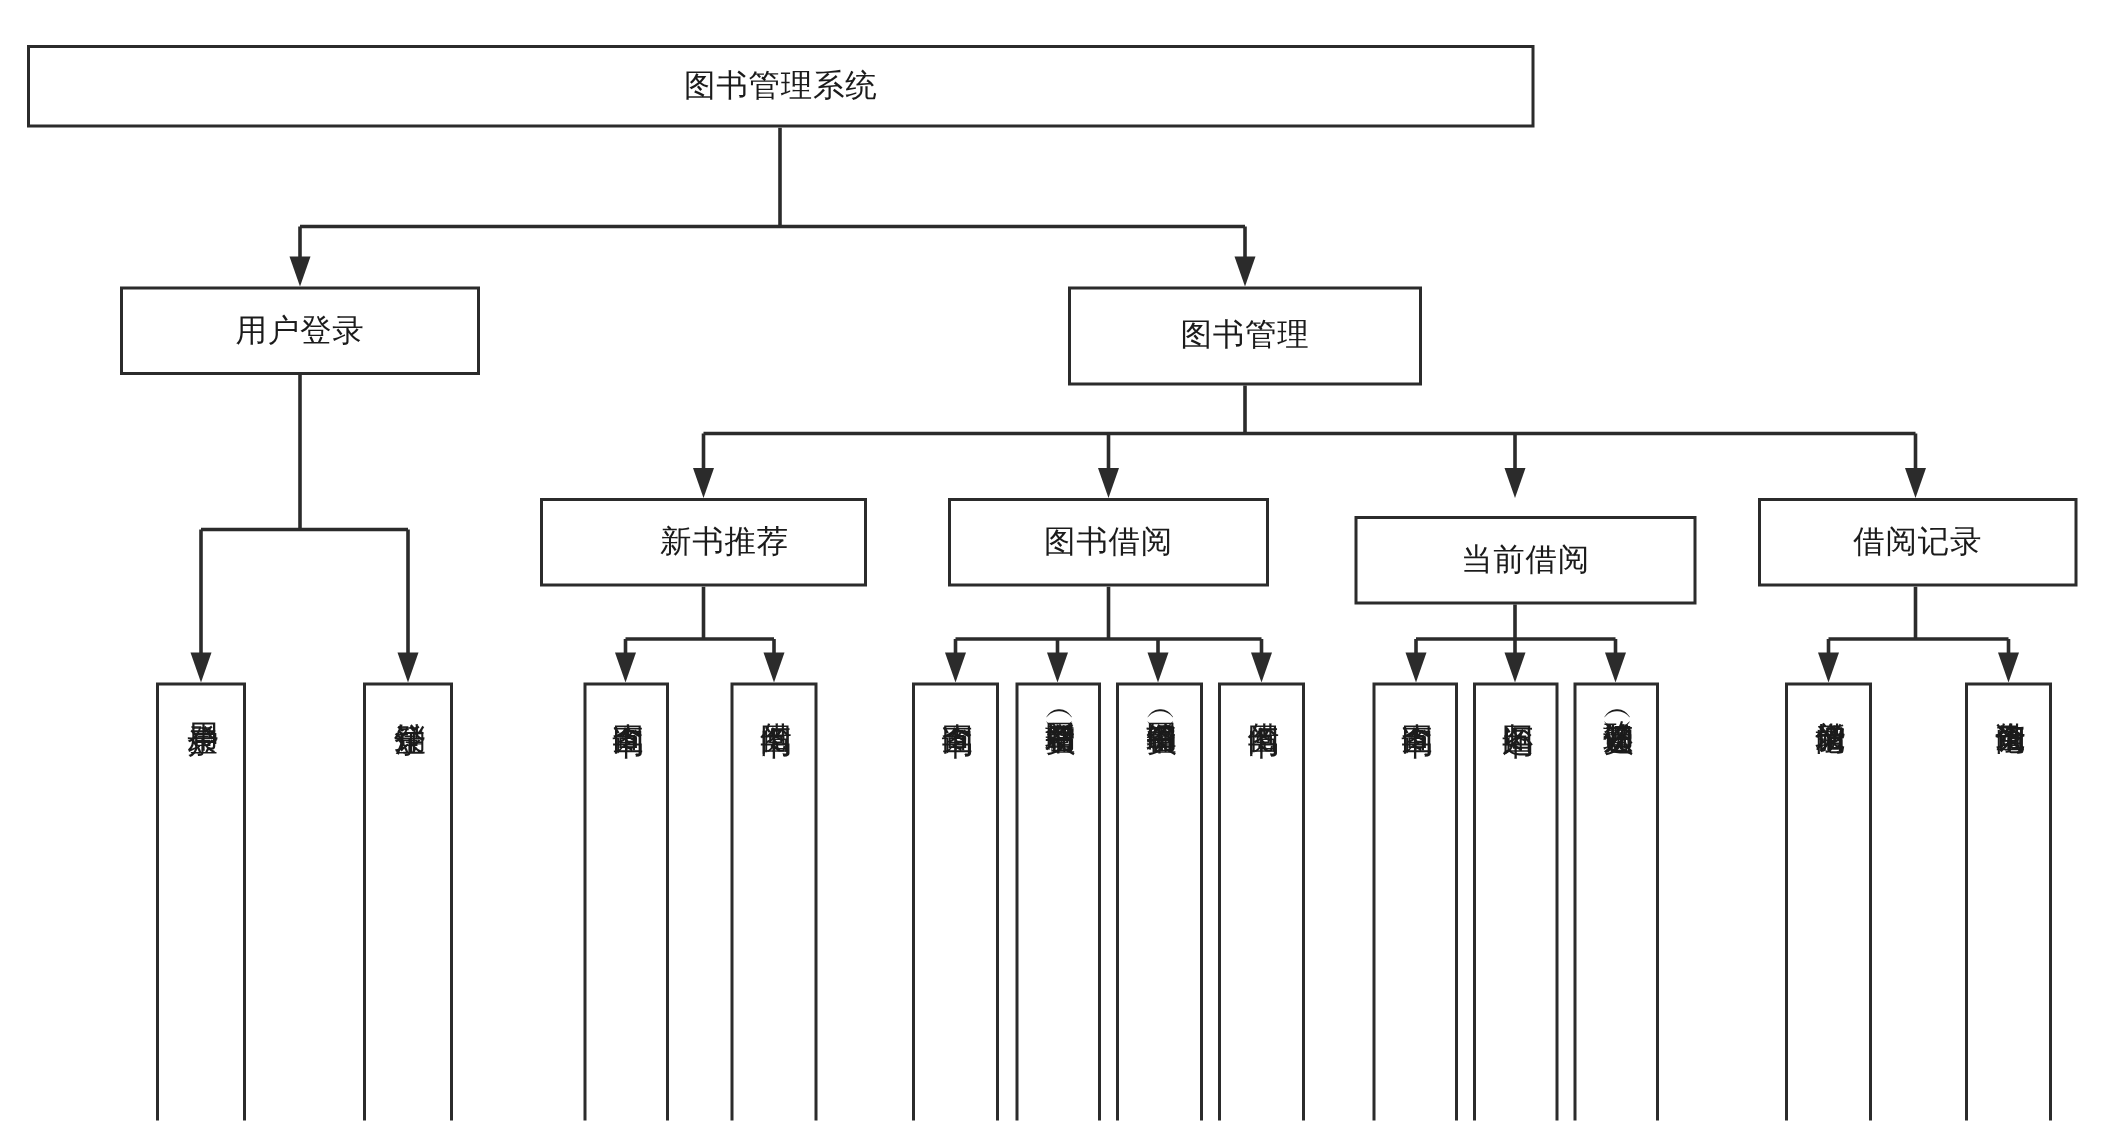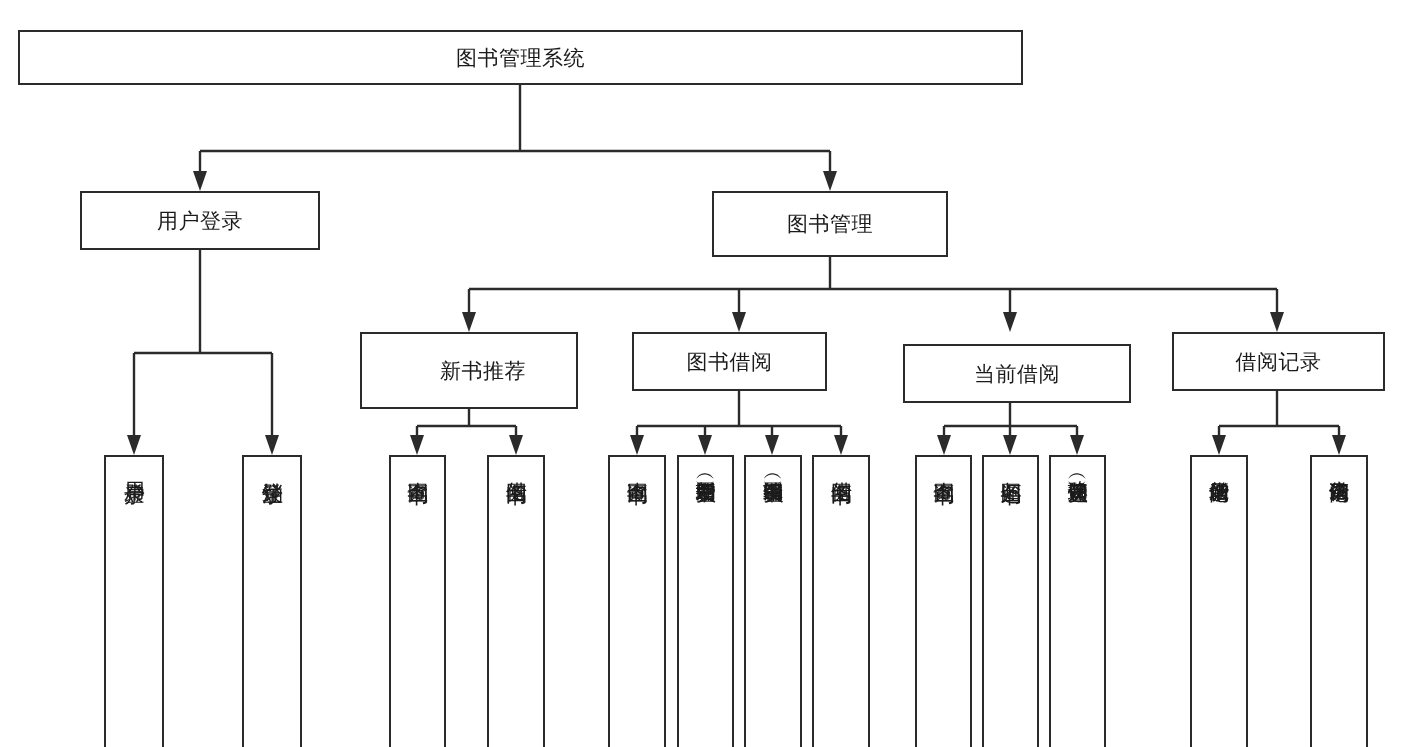--- a/index.html
+++ b/index.html
@@ -145,24 +145,24 @@
   <div id="nodes-layer">
       <div class="node-box horizontal" style="left: 18px; top: 12px; width: 1005px; height: 55px;">
         <span class="node-label">图书管理系统</span>
       </div>
       <div class="node-box horizontal" style="left: 80px; top: 173px; width: 240px; height: 59px;">
         <span class="node-label">用户登录</span>
       </div>
       <div class="node-box horizontal" style="left: 712px; top: 173px; width: 236px; height: 66px;">
         <span class="node-label">图书管理</span>
       </div>
-      <div class="node-box horizontal" style="left: 360px; top: 314px; width: 218px; height: 77px; padding-left: 28px;">
+      <div class="node-box horizontal" style="left: 360px; top: 314px; width: 218px; height: 59px; padding-left: 28px;">
         <span class="node-label">新书推荐</span>
       </div>
-      <div class="node-box horizontal" style="left: 632px; top: 314px; width: 195px; height: 59px;">
+      <div class="node-box horizontal" style="left: 632px; top: 314px; width: 214px; height: 59px;">
         <span class="node-label">图书借阅</span>
       </div>
       <div class="node-box horizontal" style="left: 903px; top: 326px; width: 228px; height: 59px;">
         <span class="node-label">当前借阅</span>
       </div>
       <div class="node-box horizontal" style="left: 1172px; top: 314px; width: 213px; height: 59px;">
         <span class="node-label">借阅记录</span>
       </div>
       <div class="node-box vertical" style="left: 104px; top: 437px; width: 60px; height: 298px;">
         <span class="node-label">用户登录</span>

